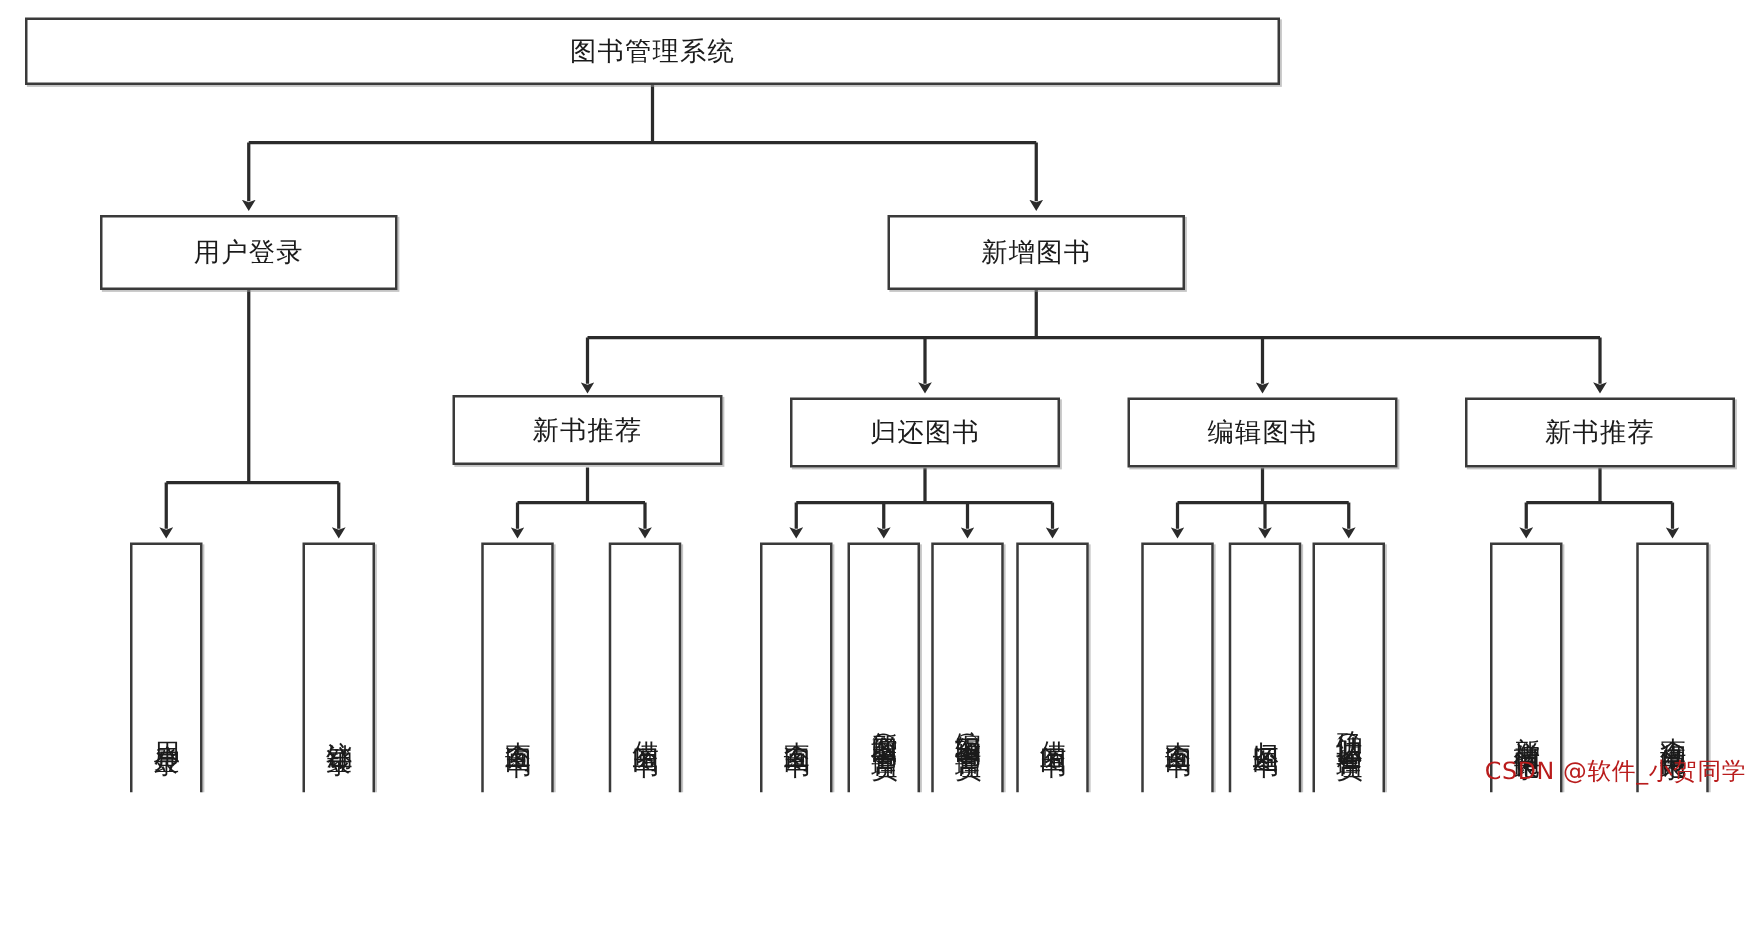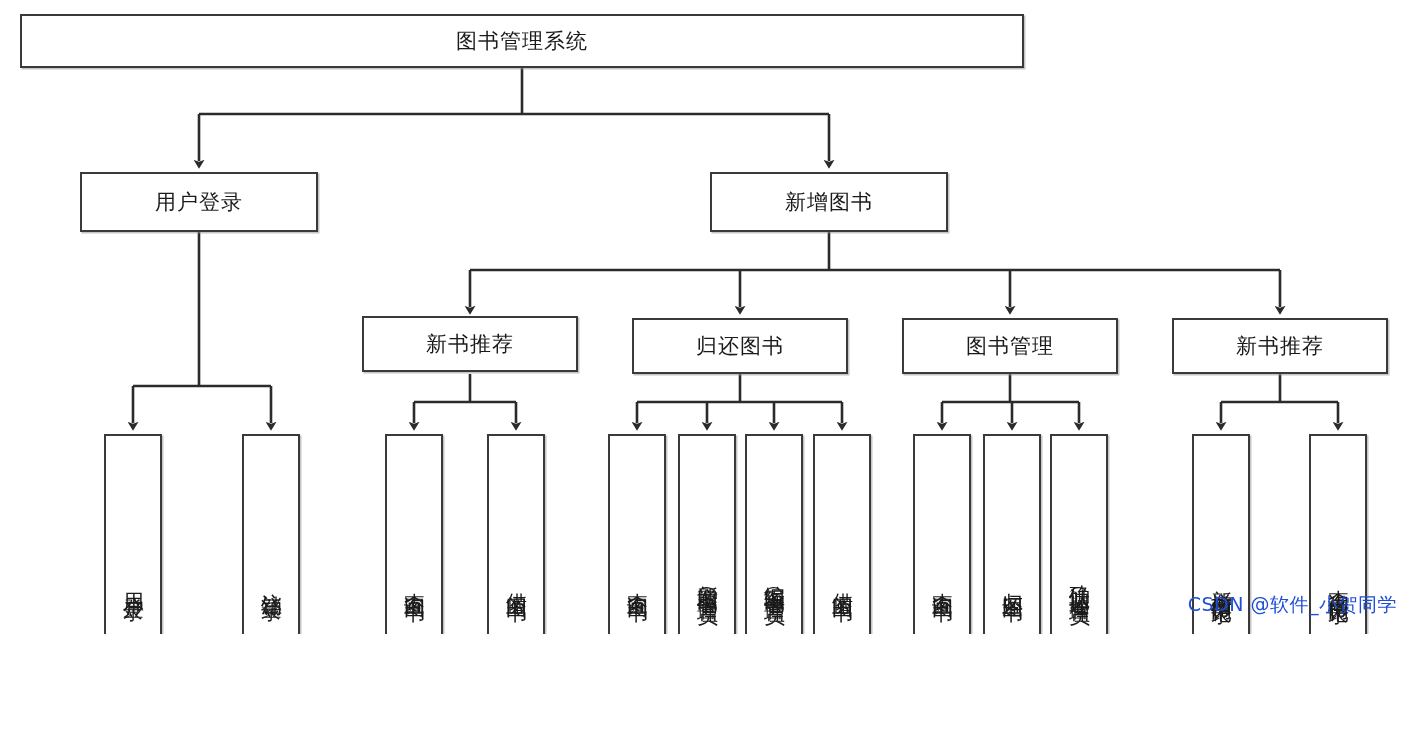--- a/index.html
+++ b/index.html
@@ -57,23 +57,23 @@
   }
   .node.leaf.center .label{
     margin-top:auto;
     margin-bottom:auto;
   }
   .node.leaf{ padding:6px 0; }
   .node.leaf.center{ align-items:center; padding-top:0; }
   #watermark{
     position:absolute;
     right:8px;
-    bottom:16px;
+    bottom:4px;
     font-size:19px;
-    color:#1d4ed8;
+    color:#b91c1c;
     letter-spacing:0.5px;
     white-space:nowrap;
     user-select:none;
   }
 </style>
 </head>
 <body>
 
 <div id="canvas">
 
@@ -130,21 +130,21 @@
       <div class="node" style="left: 710px; top: 172px; width: 238px; height: 60px;">
         <span class="label">新增图书</span>
       </div>
       <div class="node" style="left: 362px; top: 316px; width: 216px; height: 56px;">
         <span class="label">新书推荐</span>
       </div>
       <div class="node" style="left: 632px; top: 318px; width: 216px; height: 56px;">
         <span class="label">归还图书</span>
       </div>
       <div class="node" style="left: 902px; top: 318px; width: 216px; height: 56px;">
-        <span class="label">图书管理</span>
+        <span class="label">编辑图书</span>
       </div>
       <div class="node" style="left: 1172px; top: 318px; width: 216px; height: 56px;">
         <span class="label">新书推荐</span>
       </div>
       <div class="node leaf center" style="left: 104px; top: 434px; width: 58px; height: 301px;">
         <span class="label">用户登录</span>
       </div>
       <div class="node leaf center" style="left: 242px; top: 434px; width: 58px; height: 301px;">
         <span class="label">注销登录</span>
       </div>

